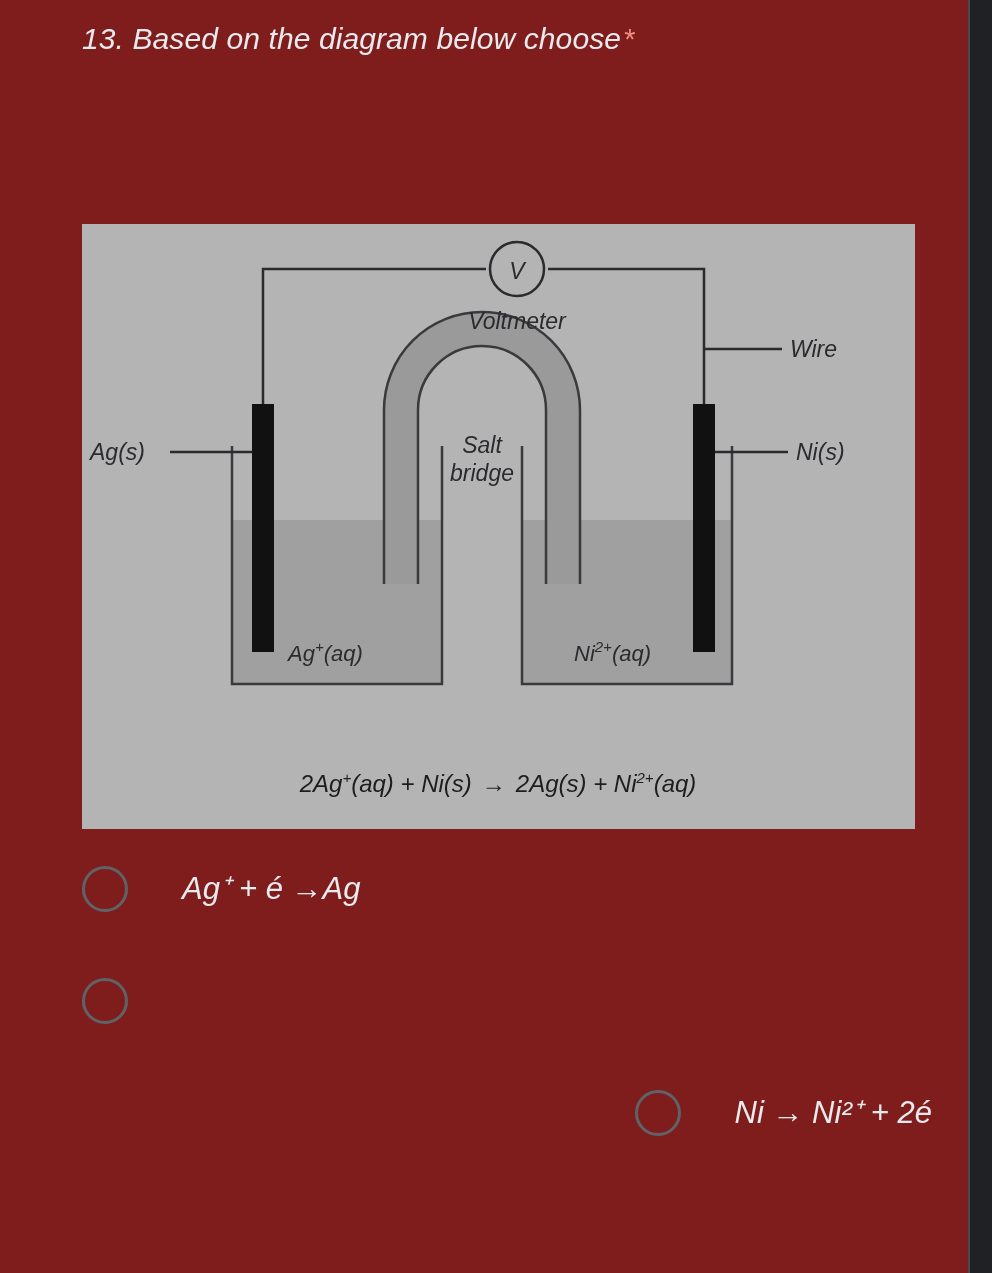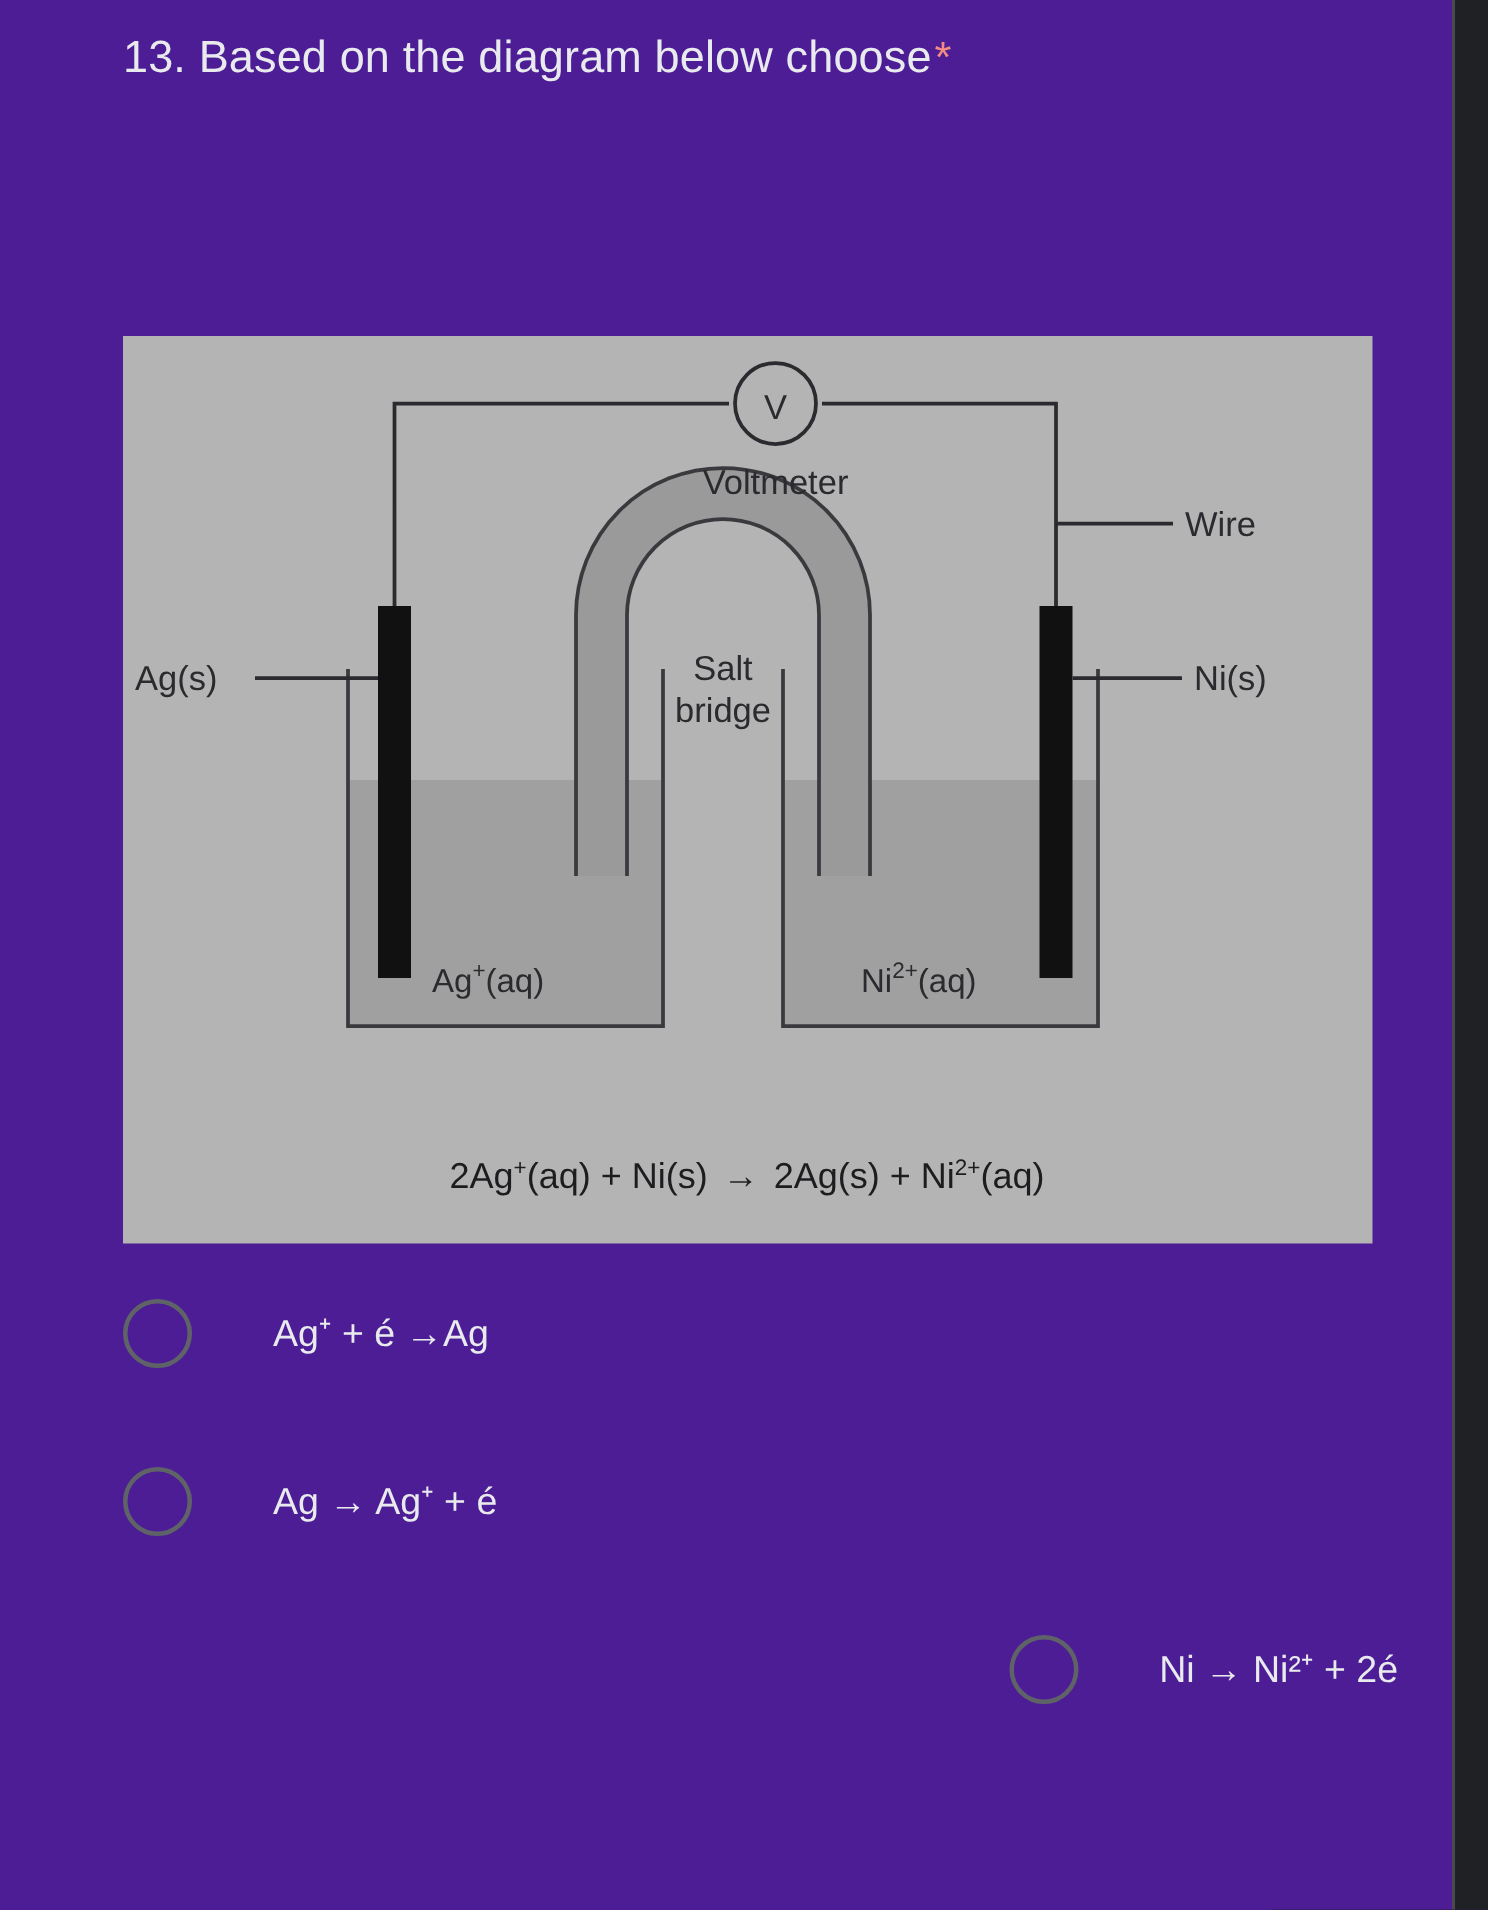--- a/index.html
+++ b/index.html
@@ -17,22 +17,23 @@
     color: #e8eaed;
     position: relative;
   }
 
   
   #form-card {
     position: absolute;
     left: 0; top: 0;
     width: 968px;
     height: 1273px;
-    background: #4c1d95;
+    background: #7f1d1d;
     padding: 0;
+    font-style: italic;
   }
 
   
   #scroll-gutter {
     position: absolute;
     top: 0;
     left: 968px;
     width: 24px;
     height: 1273px;
     background: #202124;
@@ -107,21 +108,21 @@
   .radio {
     width: 46px;
     height: 46px;
     min-width: 46px;
     border: 3px solid #5f6368;
     border-radius: 50%;
     background: transparent;
     margin-right: 54px;
   }
   .option-label {
-    font-size: 25px;
+    font-size: 31px;
     color: #e8eaed;
     line-height: 1.2;
     white-space: nowrap;
   }
 </style>
 </head>
 <body>
 
 <div id="form-card">
 
@@ -182,21 +183,20 @@
   <div id="options">
 
     <div class="option-row">
       <span class="radio"></span>
       <span class="option-label">Ag⁺ + é →Ag</span>
     </div>
 
 
     <div class="option-row">
       <span class="radio"></span>
-      <span class="option-label">Ag → Ag⁺ + é</span>
     </div>
 
     <div class="option-row">
       <span class="radio"></span>
       <span class="option-label">Ni → Ni²⁺ + 2é</span>
     </div>
 
   </div>
 </div>
 

